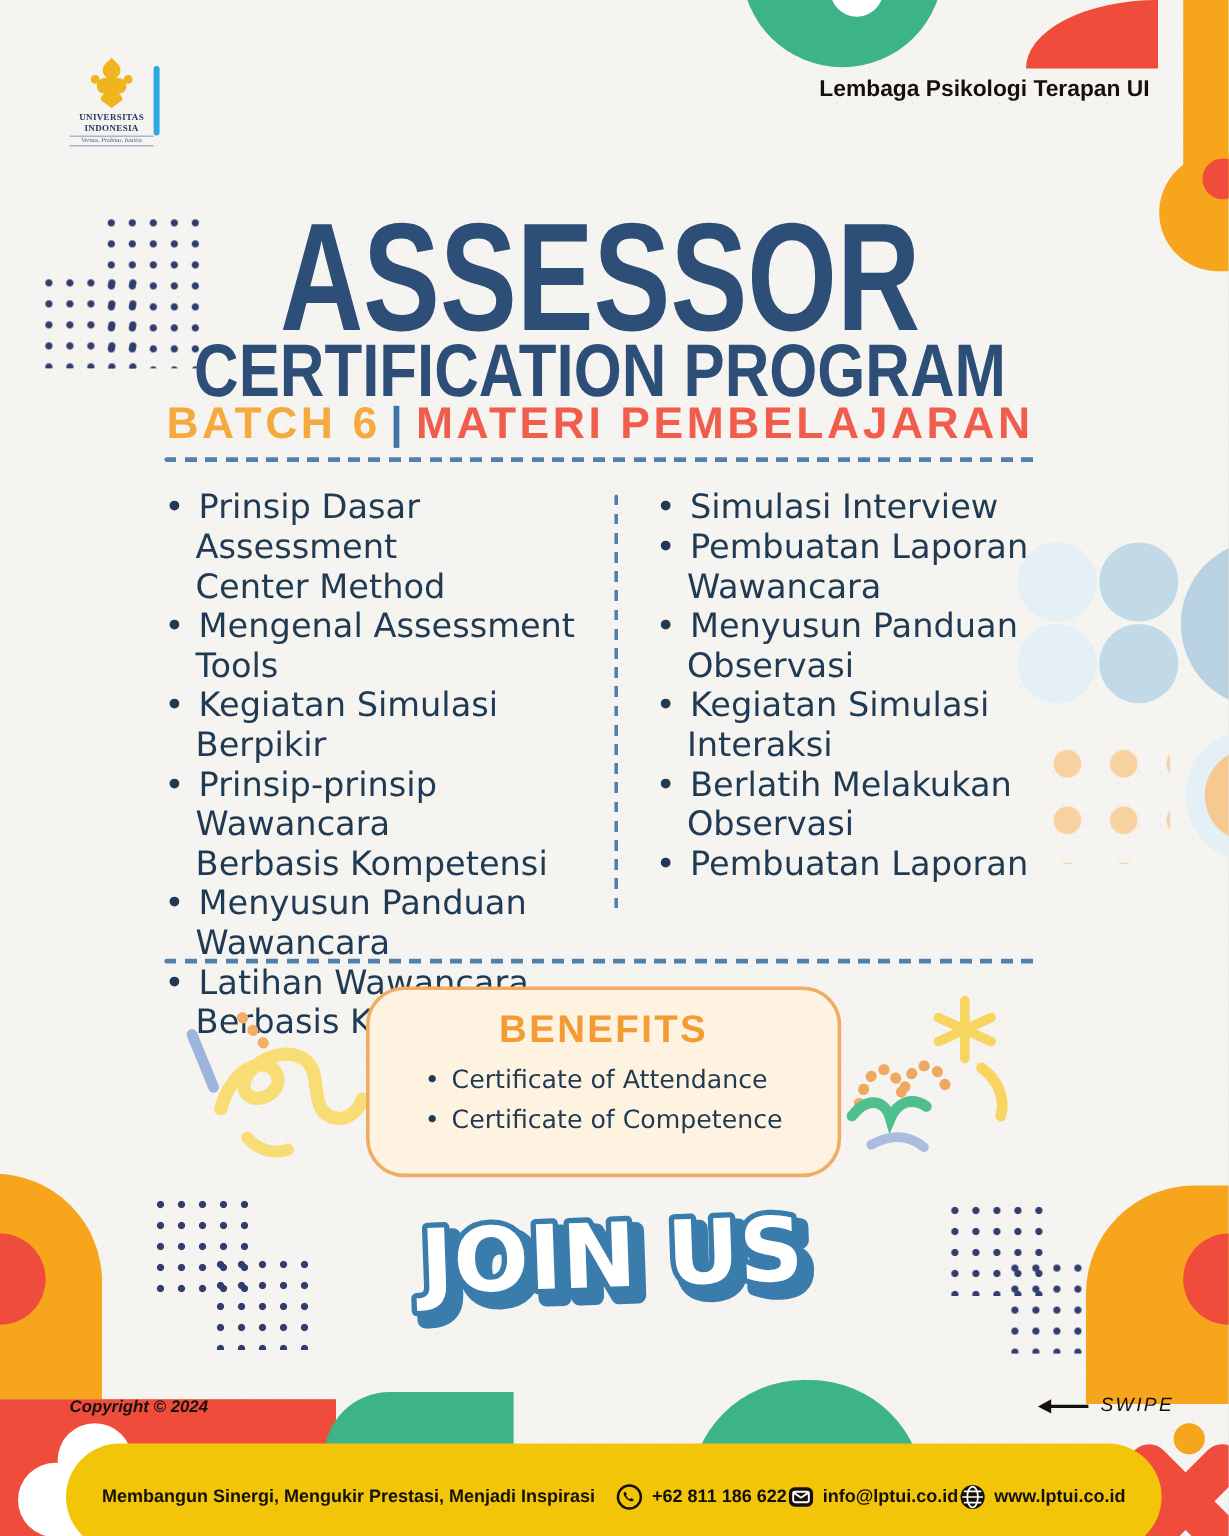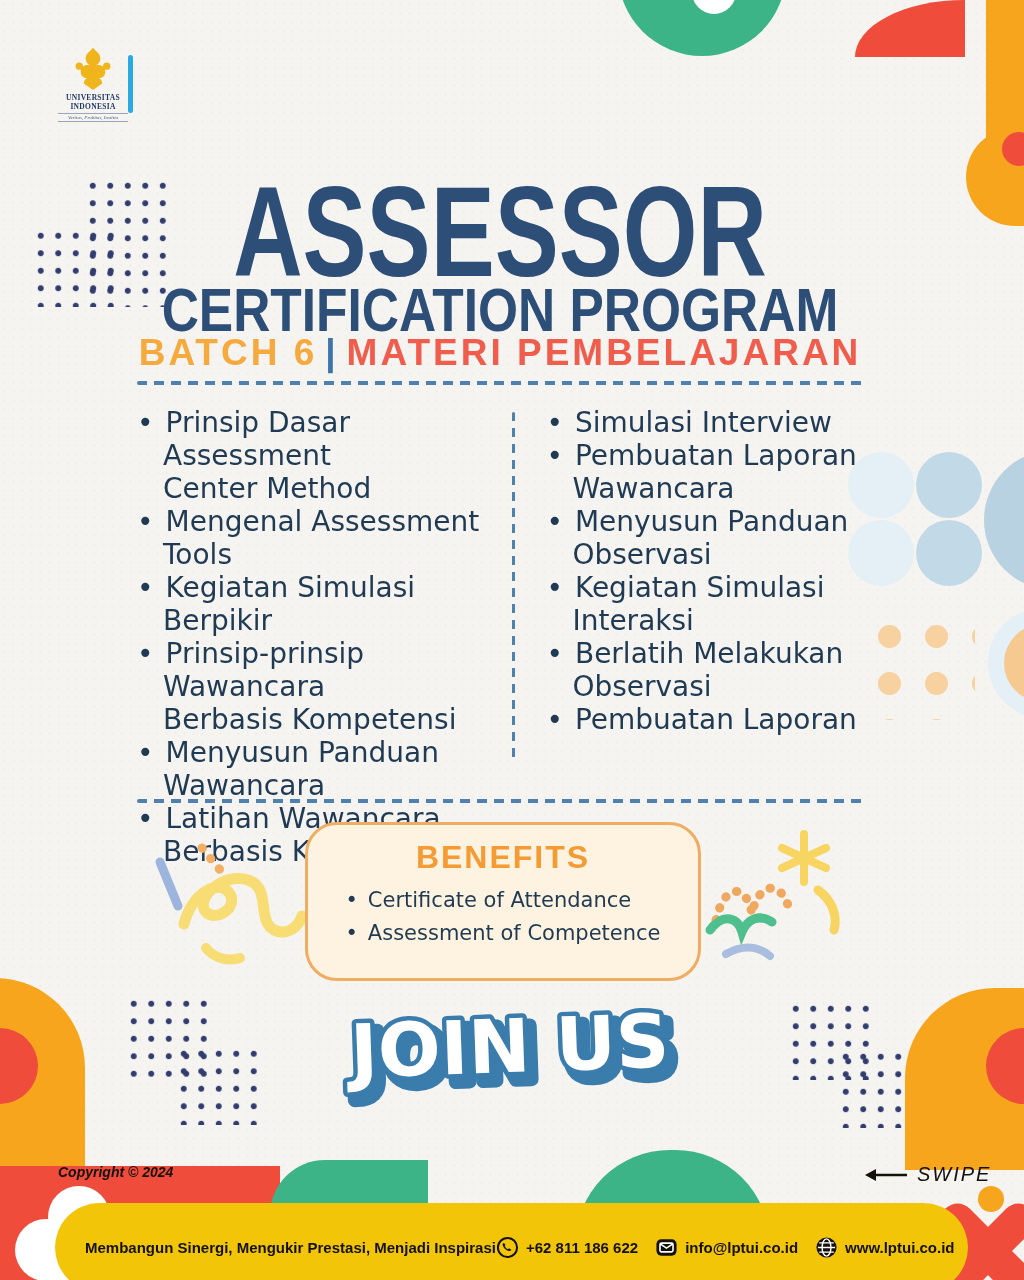--- a/index.html
+++ b/index.html
@@ -73,21 +73,21 @@
     font-size:32px;letter-spacing:2px;color:var(--benefits_orange);}
   .benefits-list{list-style:none;margin:8px auto 0;padding:0;width:fit-content;text-align:left;
     font-size:21px;line-height:33px;color:var(--text_navy);}
   .benefits-list li::before{content:"•";margin-right:10px;}
   
   .joinus{left:290px;top:988px;}
   
   .copyright{left:58px;top:1164px;font-family:"Liberation Sans", sans-serif;font-style:italic;
     font-weight:bold;font-size:14px;color:var(--ink);}
   .swipe{left:862px;top:1163px;display:flex;align-items:center;gap:9px;
-    font-family:"Liberation Sans", sans-serif;font-style:italic;font-size:20px;
+    font-family:"Liberation Sans", sans-serif;font-style:italic;font-size:16px;
     letter-spacing:2px;color:var(--ink);}
   
   .bl-arch{left:-30px;top:978px;width:115px;height:188px;background:var(--amber);
     border-top-right-radius:90px;}
   .bl-red-dot{left:-38px;top:1028px;width:76px;height:76px;border-radius:50%;background:var(--red);}
   .bl-red-base{left:-10px;top:1166px;width:290px;height:114px;background:var(--red);}
   .petal{position:absolute;width:62px;height:62px;border-radius:50%;background:#fff;}
   .flower{left:15px;top:1186px;width:128px;height:128px;}
   .bl-white-circle{left:196px;top:1248px;width:110px;height:110px;border-radius:50%;background:#fff;}
   .g1{left:270px;top:1160px;width:158px;height:120px;background:var(--green);border-top-left-radius:55px;}
@@ -99,21 +99,21 @@
   .br-red-dot{left:986px;top:1028px;width:76px;height:76px;border-radius:50%;background:var(--red);}
   .pin{position:absolute;width:120px;height:34px;background:var(--red);border-radius:17px;}
   .pinwheel{left:928px;top:1196px;width:120px;height:110px;}
   .br-yellow-bit{left:978px;top:1186px;width:26px;height:26px;border-radius:50%;background:var(--amber);}
   
   .footer-pill{left:55px;top:1203px;width:913px;height:89px;background:var(--footer_yellow);
     border-radius:45px;display:flex;align-items:center;justify-content:space-between;
     padding:0 30px;box-sizing:border-box;z-index:5;
     font-family:"Liberation Sans", sans-serif;font-weight:bold;color:var(--ink);}
   .tagline{font-size:15px;white-space:nowrap;}
-  .contacts{display:flex;align-items:center;gap:17px;}
+  .contacts{display:flex;align-items:center;}
   .contact{display:flex;align-items:center;gap:7px;font-size:15px;white-space:nowrap;}
   .doodle{position:absolute;}
 </style>
 </head>
 <body>
 
 <div class="poster">
 
   <div class="abs deco-green-arch"></div>
   <div class="abs deco-green-notch"></div>
@@ -132,20 +132,21 @@
         </g>
       </svg>
       <div class="uni-name">
         <div>UNIVERSITAS</div>
         <div>INDONESIA</div>
       </div>
       <div class="uni-motto">Veritas, Probitas, Iustitia</div>
     </div>
     <div class="logo-divider"></div>
   </div>
+  <div class="abs org-name">Lembaga Psikologi Terapan UI</div>
 
   <div class="abs dotgrid" style="left:82px;top:175px;width:88px;height:132px;"></div>
   <div class="abs dotgrid" style="left:30px;top:225px;width:88px;height:82px;"></div>
 
   <div class="abs center-col title-1">ASSESSOR</div>
   <div class="abs center-col title-2">CERTIFICATION PROGRAM</div>
   <div class="abs center-col title-3">
     <span class="batch">BATCH 6</span><span class="pipe">|</span><span class="subtitle">MATERI PEMBELAJARAN</span>
   </div>
   <div class="abs hdash hdash1"></div>
@@ -188,21 +189,21 @@
     <path d="M16 96 C24 60 46 58 52 90 C58 58 82 54 90 88" stroke="#f0a860" stroke-width="9" stroke-linecap="round" fill="none" stroke-dasharray="0.5 12"></path>
     <path d="M10 106 C24 88 38 94 42 108 C48 94 60 90 72 98" stroke="#4fc08d" stroke-width="9" stroke-linecap="round" fill="none"></path>
     <path d="M26 130 C44 120 58 122 70 132" stroke="#a9bede" stroke-width="8" stroke-linecap="round" fill="none"></path>
     <path d="M118 66 C132 76 138 92 134 106" stroke="#f7d560" stroke-width="9" stroke-linecap="round" fill="none"></path>
   </svg>
 
   <div class="abs benefits-box">
     <div class="benefits-title">BENEFITS</div>
     <ul class="benefits-list">
         <li>Certificate of Attendance</li>
-        <li>Assessment of Competence</li>
+        <li>Certificate of Competence</li>
       </ul>
   </div>
 
   <svg class="abs joinus" width="440" height="130" viewBox="0 0 440 130">
     <g transform="rotate(-2 220 65)" font-family="DejaVu Sans, sans-serif" font-weight="bold" font-size="74" text-anchor="middle">
       <text x="227" y="92" fill="var(--join_blue)" stroke="var(--join_blue)" stroke-width="14" stroke-linejoin="round">JOIN US</text>
       <text x="220" y="84" fill="#ffffff" stroke="var(--join_blue)" stroke-width="9" stroke-linejoin="round" paint-order="stroke">JOIN US</text>
     </g>
   </svg>
 

